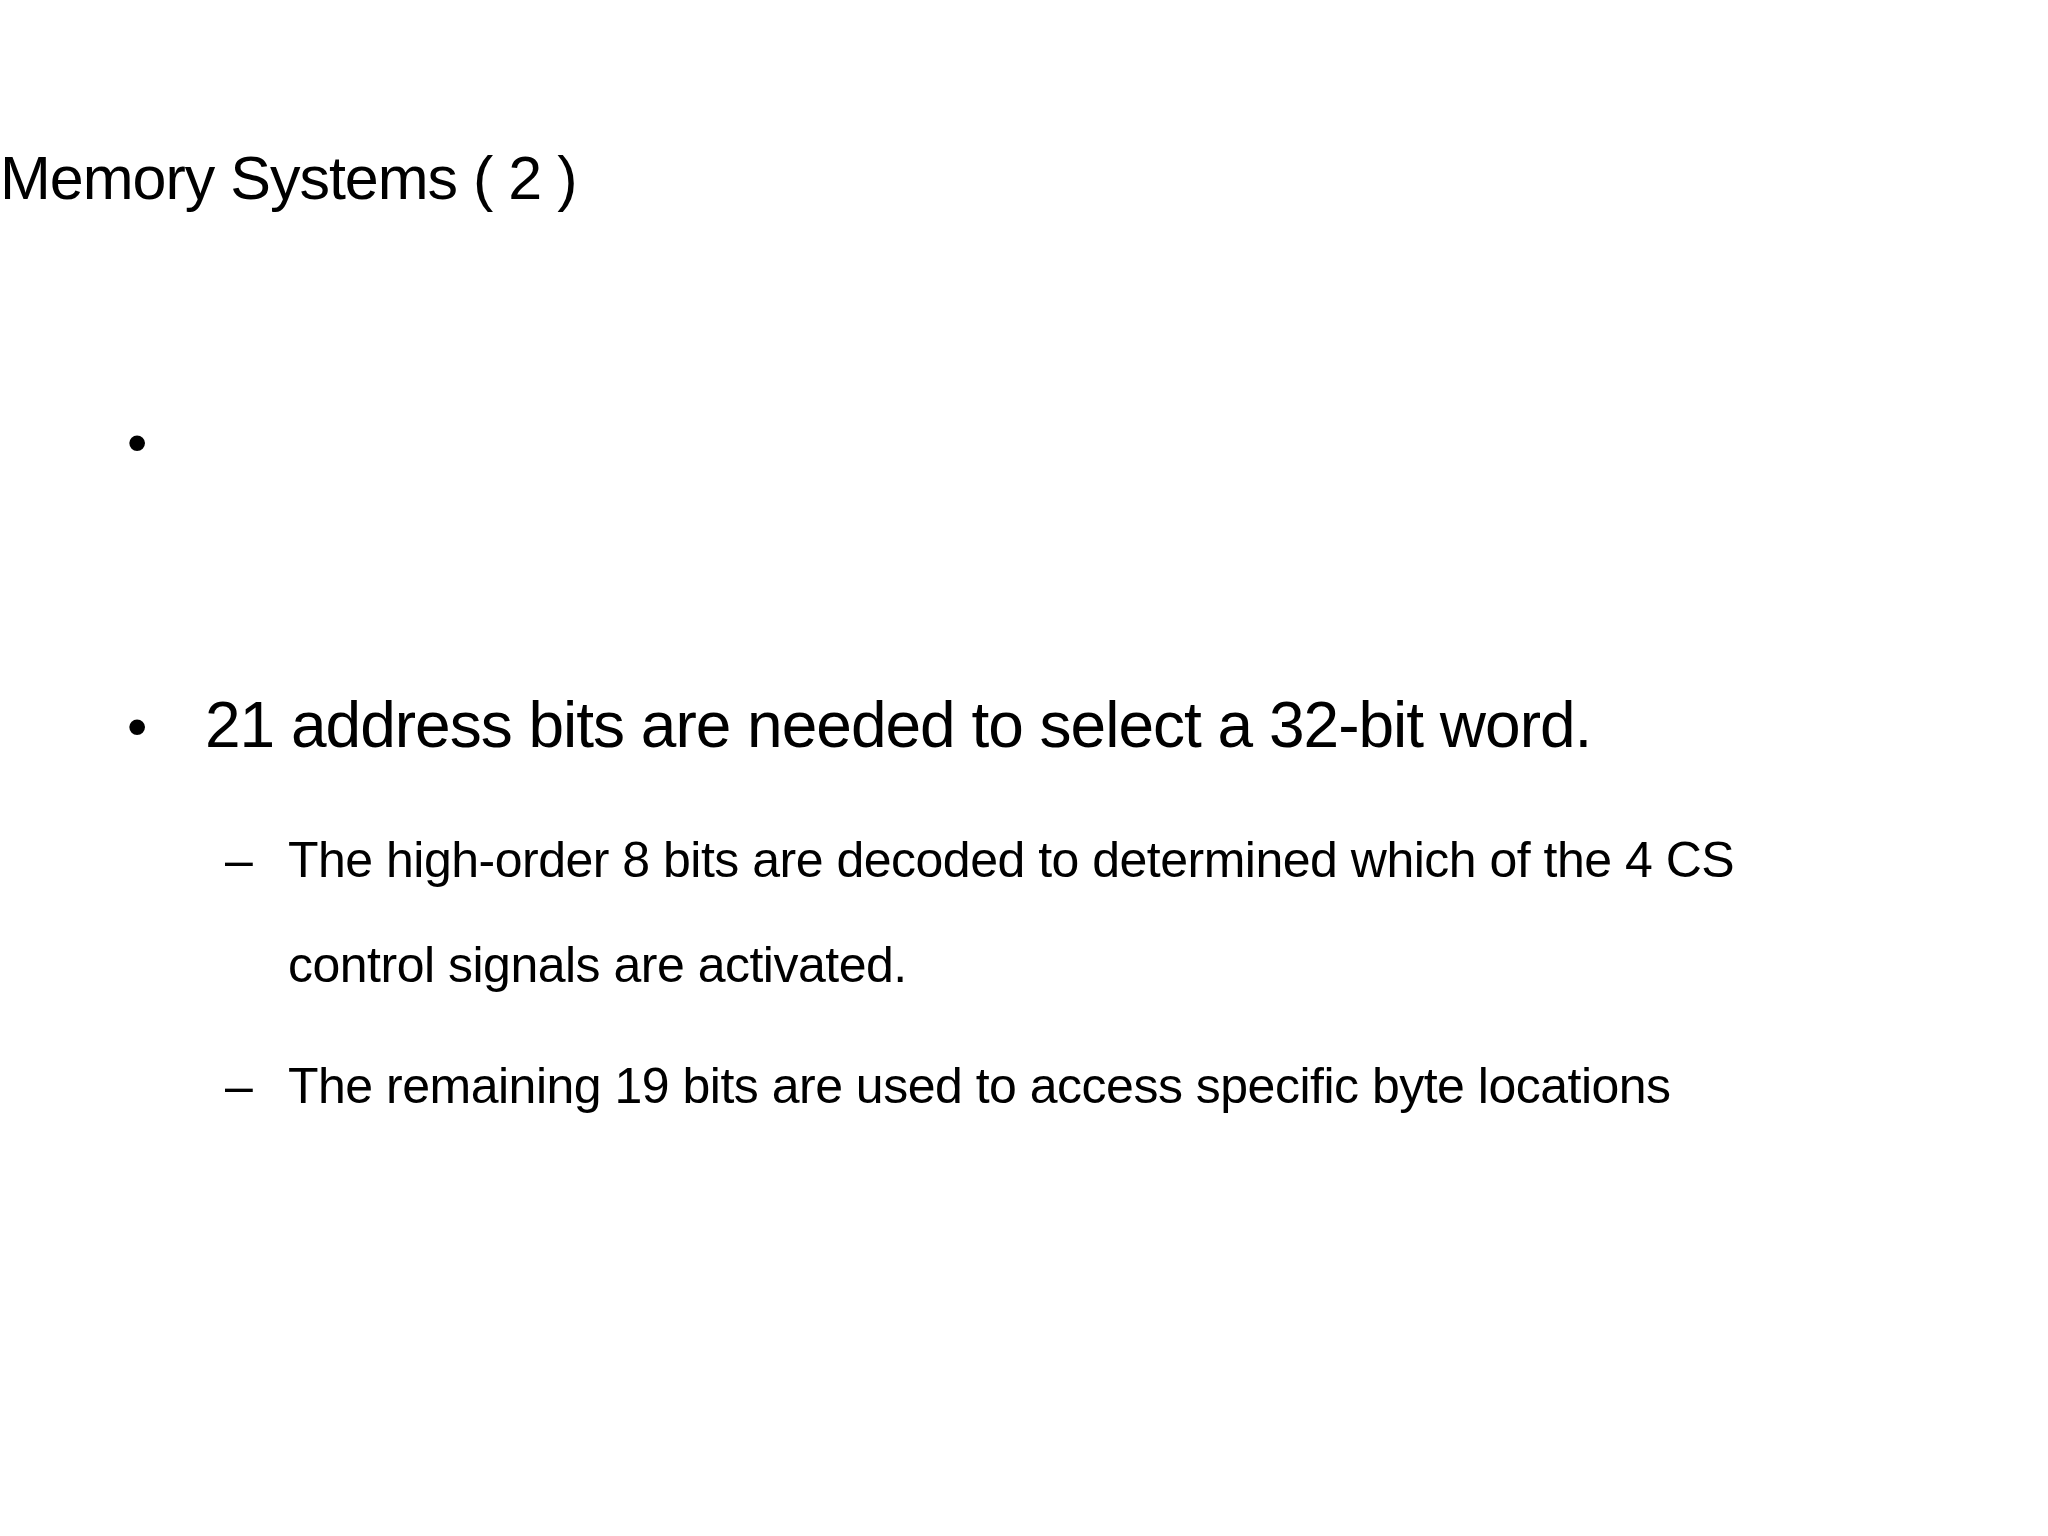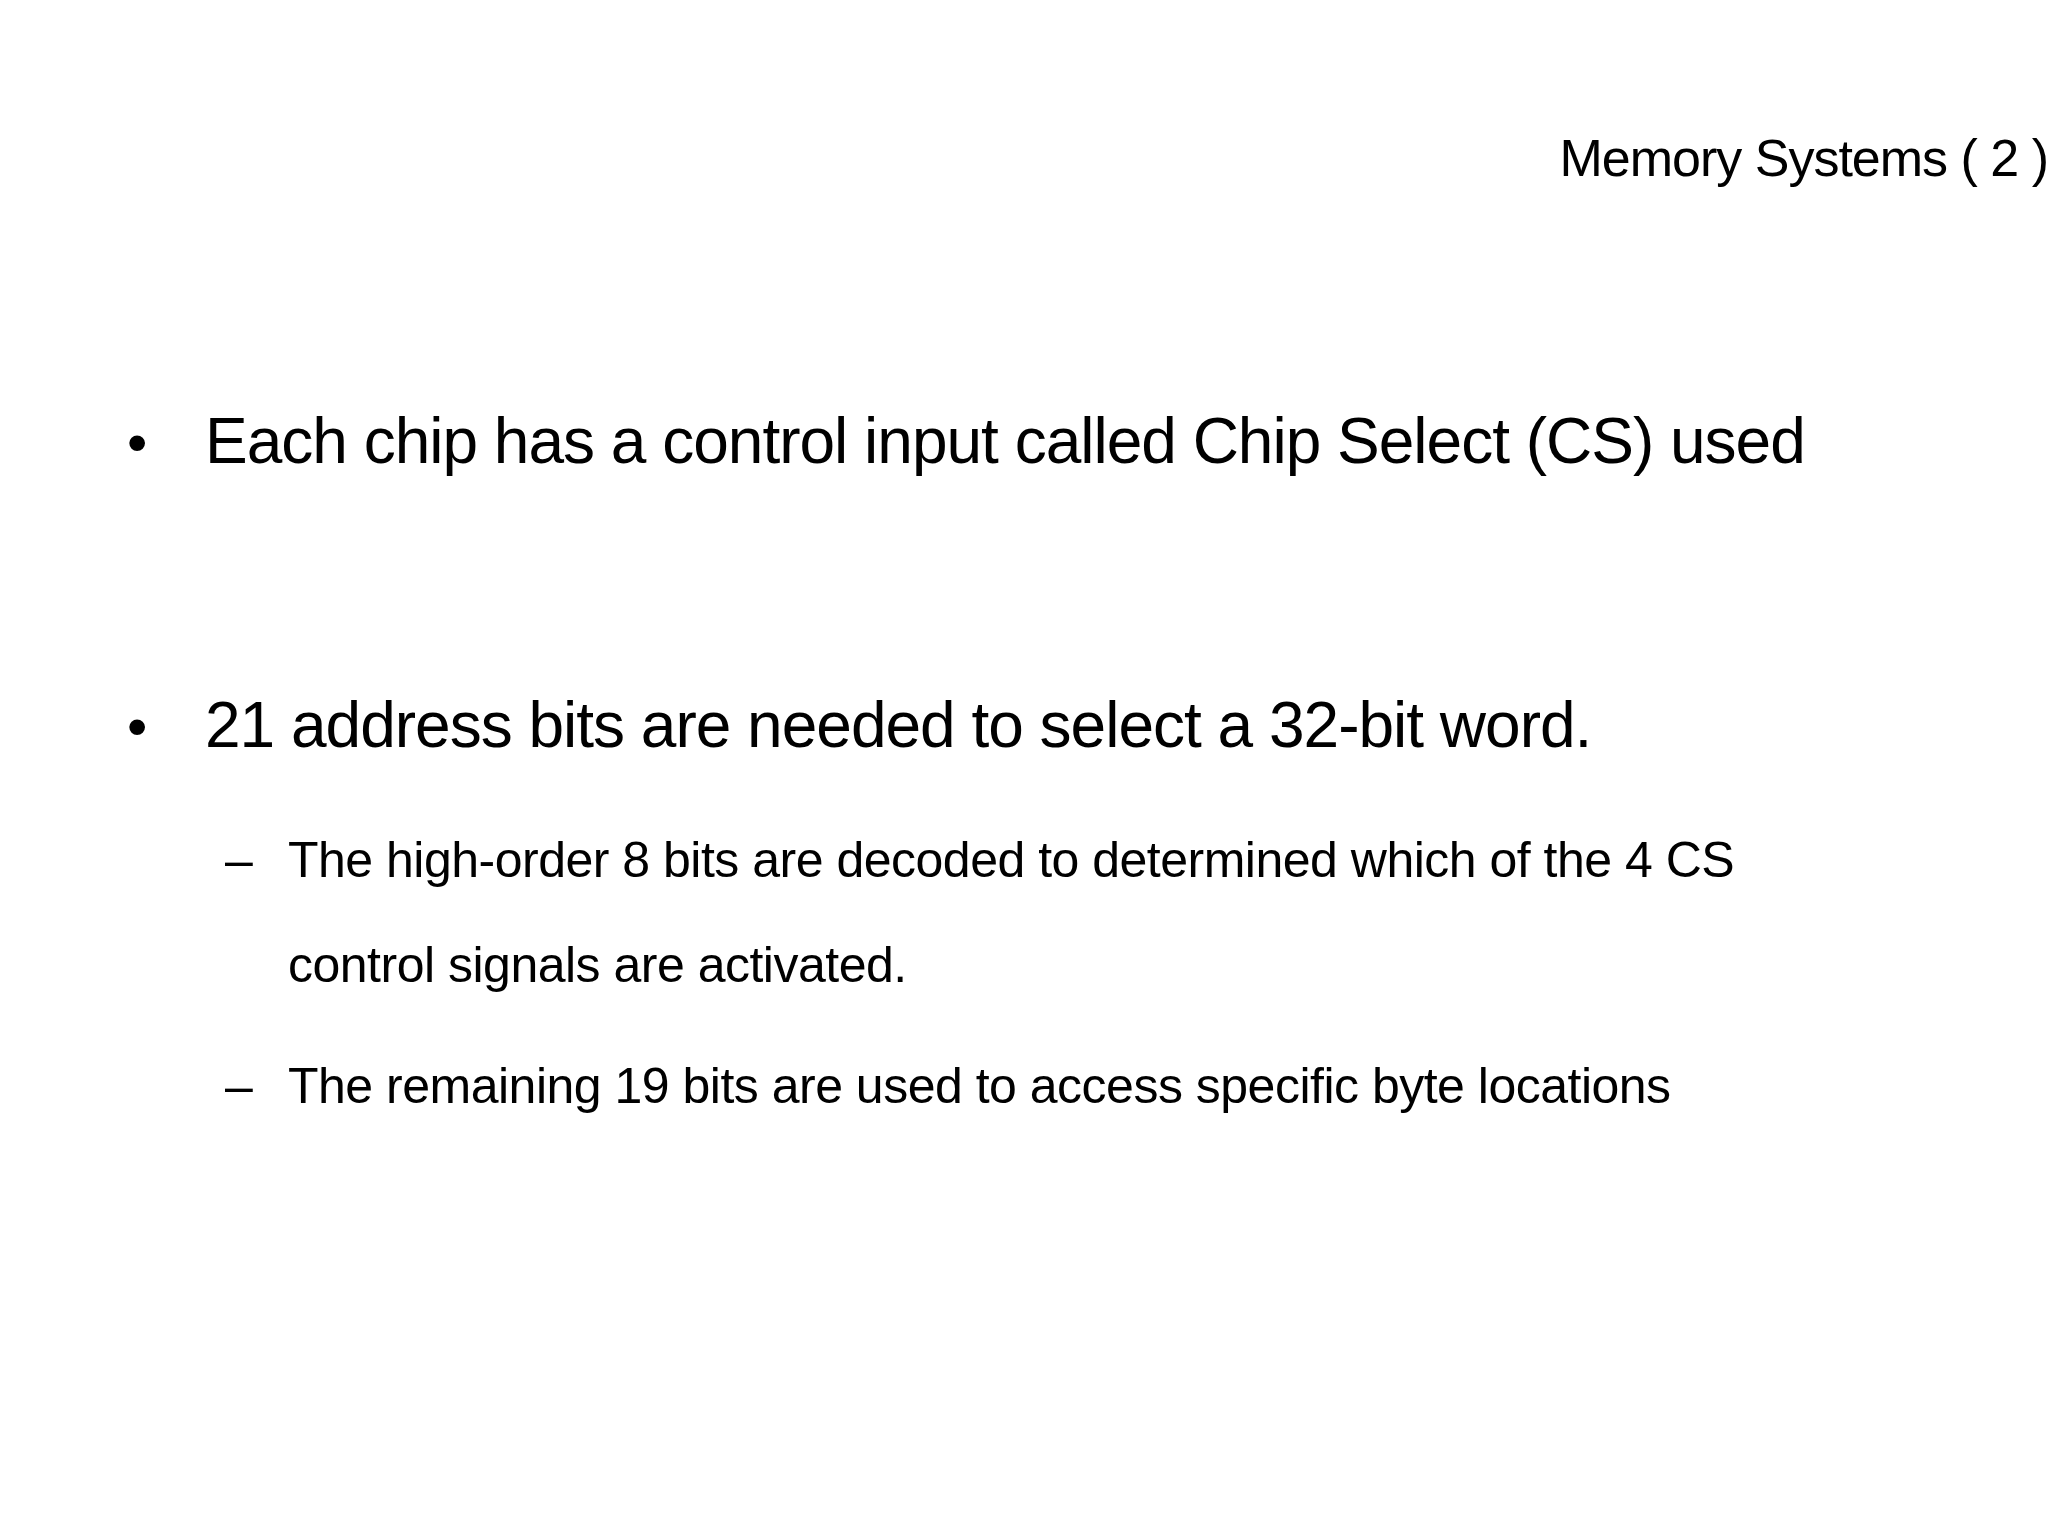--- a/index.html
+++ b/index.html
@@ -11,26 +11,26 @@
     position: relative;
     width: 2048px;
     height: 1536px;
     background: #ffffff;
     color: #000000;
     font-family: "Liberation Sans", sans-serif;
     overflow: hidden;
   }
   .title {
     position: absolute;
-    top: 132px;
+    top: 148px;
     left: 0;
     width: 100%;
     margin: 0;
-    text-align: right;
-    font-size: 52px;
+    text-align: left;
+    font-size: 61px;
     font-weight: 400;
     letter-spacing: -1px;
     line-height: 1;
     white-space: nowrap;
   }
   .bullet {
     position: absolute;
     display: flex;
     align-items: flex-start;
   }
@@ -79,21 +79,20 @@
 </head>
 <body>
 
 <div class="slide">
 
   <h1 class="title">Memory Systems ( 2 )</h1>
 
   <div class="bullet lvl1 b1">
     <span class="marker">•</span>
     <div class="text-lines">
-      <div class="line">Each chip has a control input called Chip Select (CS) used</div>
     </div>
   </div>
 
   <div class="bullet lvl1 b2">
     <span class="marker">•</span>
     <div class="text-lines">
       <div class="line">21 address bits are needed to select a 32-bit word.</div>
     </div>
   </div>
 

